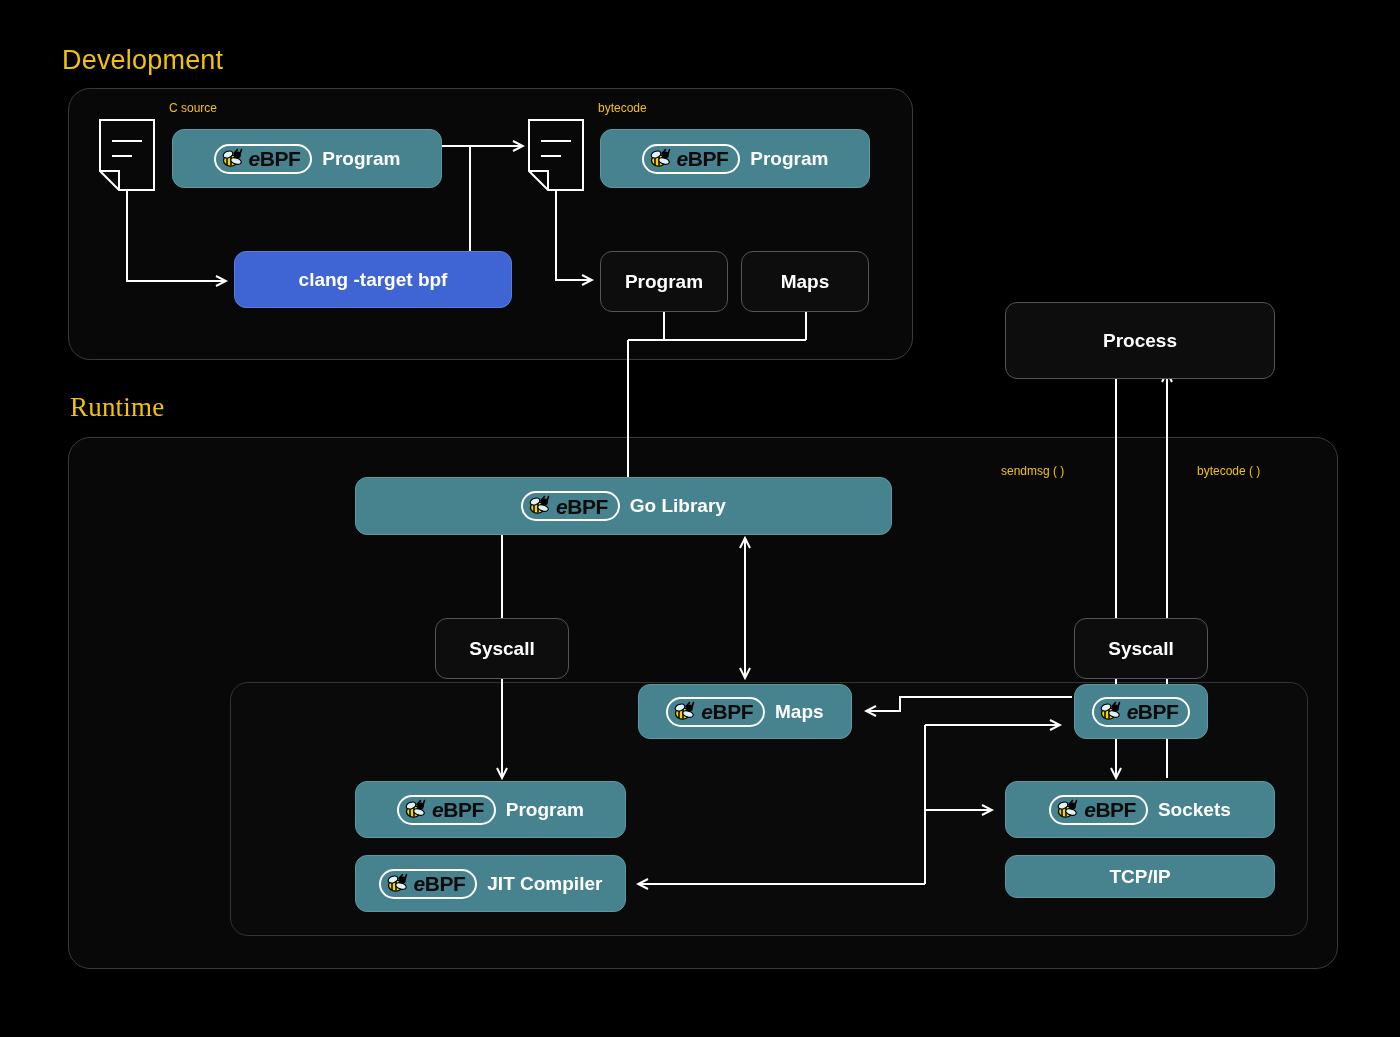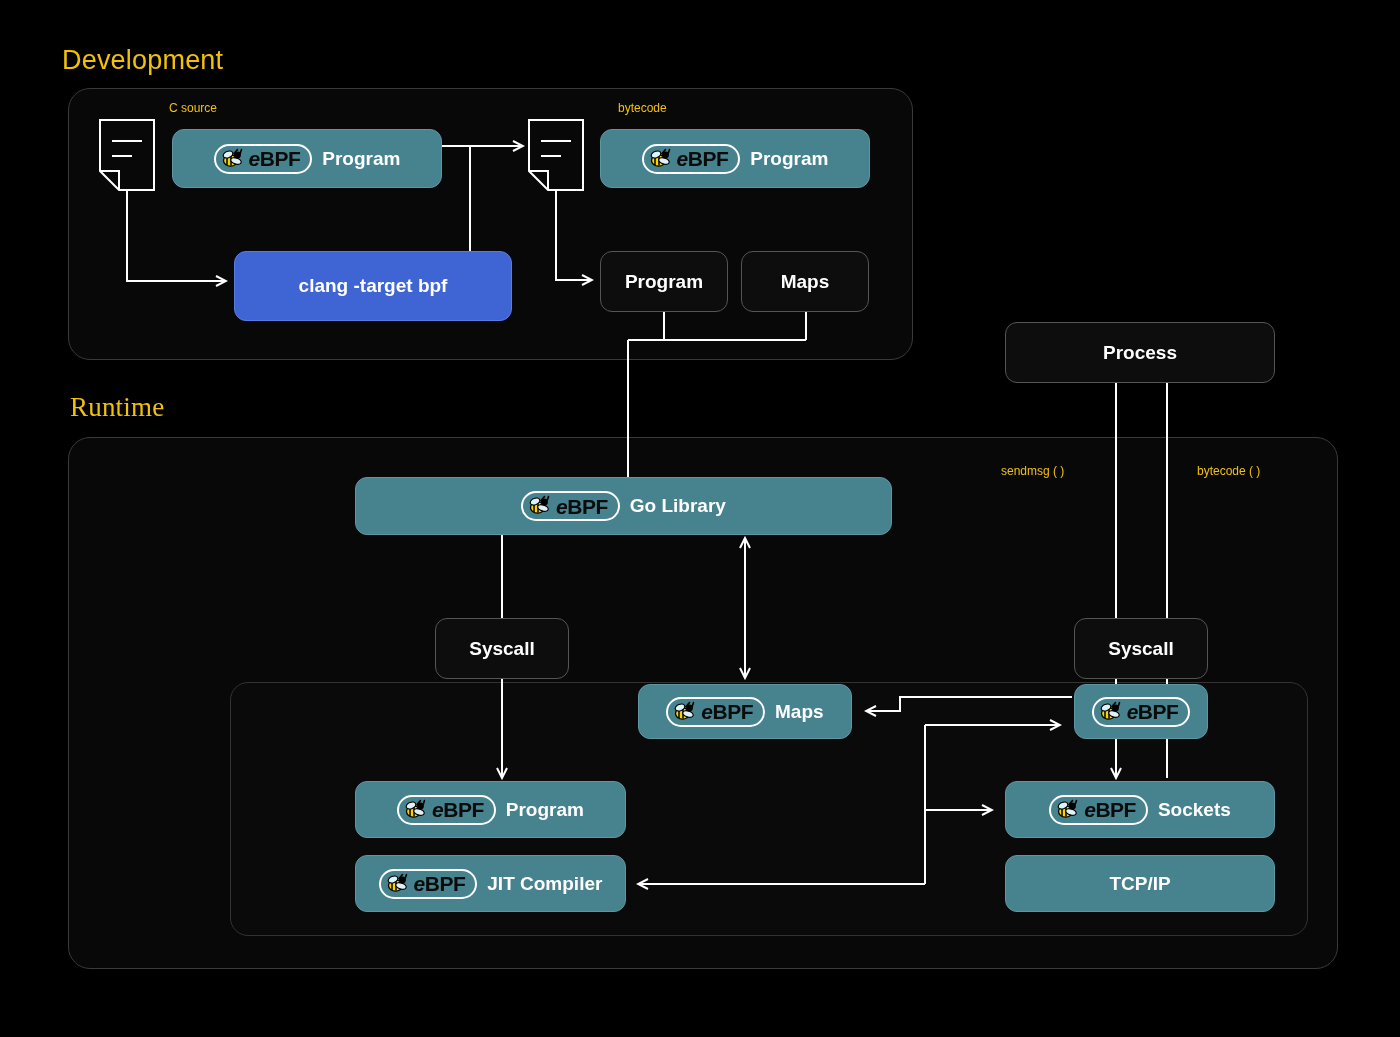--- a/index.html
+++ b/index.html
@@ -128,21 +128,21 @@
   <div class="section-heading" style="left:228px; top:634px;">Linux Kernel</div>
 
   <div class="panel" style="left:68px; top:88px; width:845px; height:272px;"></div>
 
   <div class="panel" style="left:68px; top:437px; width:1270px; height:532px;"></div>
 
   <div class="panel inner" style="left:230px; top:682px; width:1078px; height:254px;"></div>
 
   <div class="caption" style="left:169px; top:101px;">C source</div>
 
-  <div class="caption" style="left:618px; top:101px;">bytecode</div>
+  <div class="caption" style="left:598px; top:101px;">bytecode</div>
 
   <div class="caption" style="left:1001px; top:464px;">sendmsg ( )</div>
 
   <div class="caption" style="left:1197px; top:464px;">bytecode ( )</div>
 
   <div class="doc-icon" style="left:99px; top:119px;">
     <svg width="56" height="72" viewBox="0 0 56 72">
       <path d="M1 1 H55 V71 H20 L1 52 Z" fill="none" stroke="#ffffff" stroke-width="2"></path>
       <path d="M20 71 V52 H1" fill="none" stroke="#ffffff" stroke-width="2"></path>
       <line x1="13" y1="22" x2="43" y2="22" stroke="#ffffff" stroke-width="2"></line>
@@ -221,21 +221,21 @@
         <path d="M5 8.5 L5 17 M9 7.5 L9 17.5" stroke="#000" stroke-width="1.5" fill="none"></path>
         <ellipse cx="6" cy="6.5" rx="5" ry="3.2" fill="#dff1fb" stroke="#000" stroke-width="1.2" transform="rotate(-22 6 6.5)"></ellipse>
         <ellipse cx="14" cy="13" rx="5.4" ry="3" fill="#dff1fb" stroke="#000" stroke-width="1.2" transform="rotate(18 14 13)"></ellipse>
         <circle cx="15.5" cy="7" r="3.4" fill="#000"></circle>
       </svg>
       <span class="wordmark"><span class="e-lower">e</span>BPF</span>
     </span>
     <span class="node-label">Program</span>
   </div>
 
-  <div class="node blue" style="left:234px; top:251px; width:278px; height:70px;">
+  <div class="node blue" style="left:234px; top:251px; width:278px; height:57px;">
     <span class="node-label">clang -target bpf</span>
   </div>
 
   <div class="node teal" style="left:600px; top:129px; width:270px; height:59px;">
     <span class="ebpf-pill">
       <svg class="bee" width="26" height="22" viewBox="0 0 26 22" aria-hidden="true">
         <path d="M15.5 1.5 L12 5.5 M19.5 1.5 L18 6" stroke="#000" stroke-width="1.6" fill="none" stroke-linecap="round"></path>
         <ellipse cx="8.5" cy="12.5" rx="7" ry="5.6" fill="#f5d400" stroke="#000" stroke-width="1.3"></ellipse>
         <path d="M5 8.5 L5 17 M9 7.5 L9 17.5" stroke="#000" stroke-width="1.5" fill="none"></path>
         <ellipse cx="6" cy="6.5" rx="5" ry="3.2" fill="#dff1fb" stroke="#000" stroke-width="1.2" transform="rotate(-22 6 6.5)"></ellipse>
@@ -248,21 +248,21 @@
   </div>
 
   <div class="node dark" style="left:600px; top:251px; width:128px; height:61px;">
     <span class="node-label">Program</span>
   </div>
 
   <div class="node dark" style="left:741px; top:251px; width:128px; height:61px;">
     <span class="node-label">Maps</span>
   </div>
 
-  <div class="node dark" style="left:1005px; top:302px; width:270px; height:61px;margin-top:20px;">
+  <div class="node dark" style="left:1005px; top:302px; width:270px; height:77px;">
     <span class="node-label">Process</span>
   </div>
 
   <div class="node teal" style="left:355px; top:477px; width:537px; height:58px;">
     <span class="ebpf-pill">
       <svg class="bee" width="26" height="22" viewBox="0 0 26 22" aria-hidden="true">
         <path d="M15.5 1.5 L12 5.5 M19.5 1.5 L18 6" stroke="#000" stroke-width="1.6" fill="none" stroke-linecap="round"></path>
         <ellipse cx="8.5" cy="12.5" rx="7" ry="5.6" fill="#f5d400" stroke="#000" stroke-width="1.3"></ellipse>
         <path d="M5 8.5 L5 17 M9 7.5 L9 17.5" stroke="#000" stroke-width="1.5" fill="none"></path>
         <ellipse cx="6" cy="6.5" rx="5" ry="3.2" fill="#dff1fb" stroke="#000" stroke-width="1.2" transform="rotate(-22 6 6.5)"></ellipse>
@@ -350,17 +350,17 @@
         <path d="M5 8.5 L5 17 M9 7.5 L9 17.5" stroke="#000" stroke-width="1.5" fill="none"></path>
         <ellipse cx="6" cy="6.5" rx="5" ry="3.2" fill="#dff1fb" stroke="#000" stroke-width="1.2" transform="rotate(-22 6 6.5)"></ellipse>
         <ellipse cx="14" cy="13" rx="5.4" ry="3" fill="#dff1fb" stroke="#000" stroke-width="1.2" transform="rotate(18 14 13)"></ellipse>
         <circle cx="15.5" cy="7" r="3.4" fill="#000"></circle>
       </svg>
       <span class="wordmark"><span class="e-lower">e</span>BPF</span>
     </span>
     <span class="node-label">Sockets</span>
   </div>
 
-  <div class="node teal" style="left:1005px; top:855px; width:270px; height:57px;text-align:center;">
+  <div class="node teal" style="left:1005px; top:855px; width:270px; height:43px;text-align:center;">
     <span class="node-label">TCP/IP</span>
   </div>
 
 </div>
 
 </body></html>

